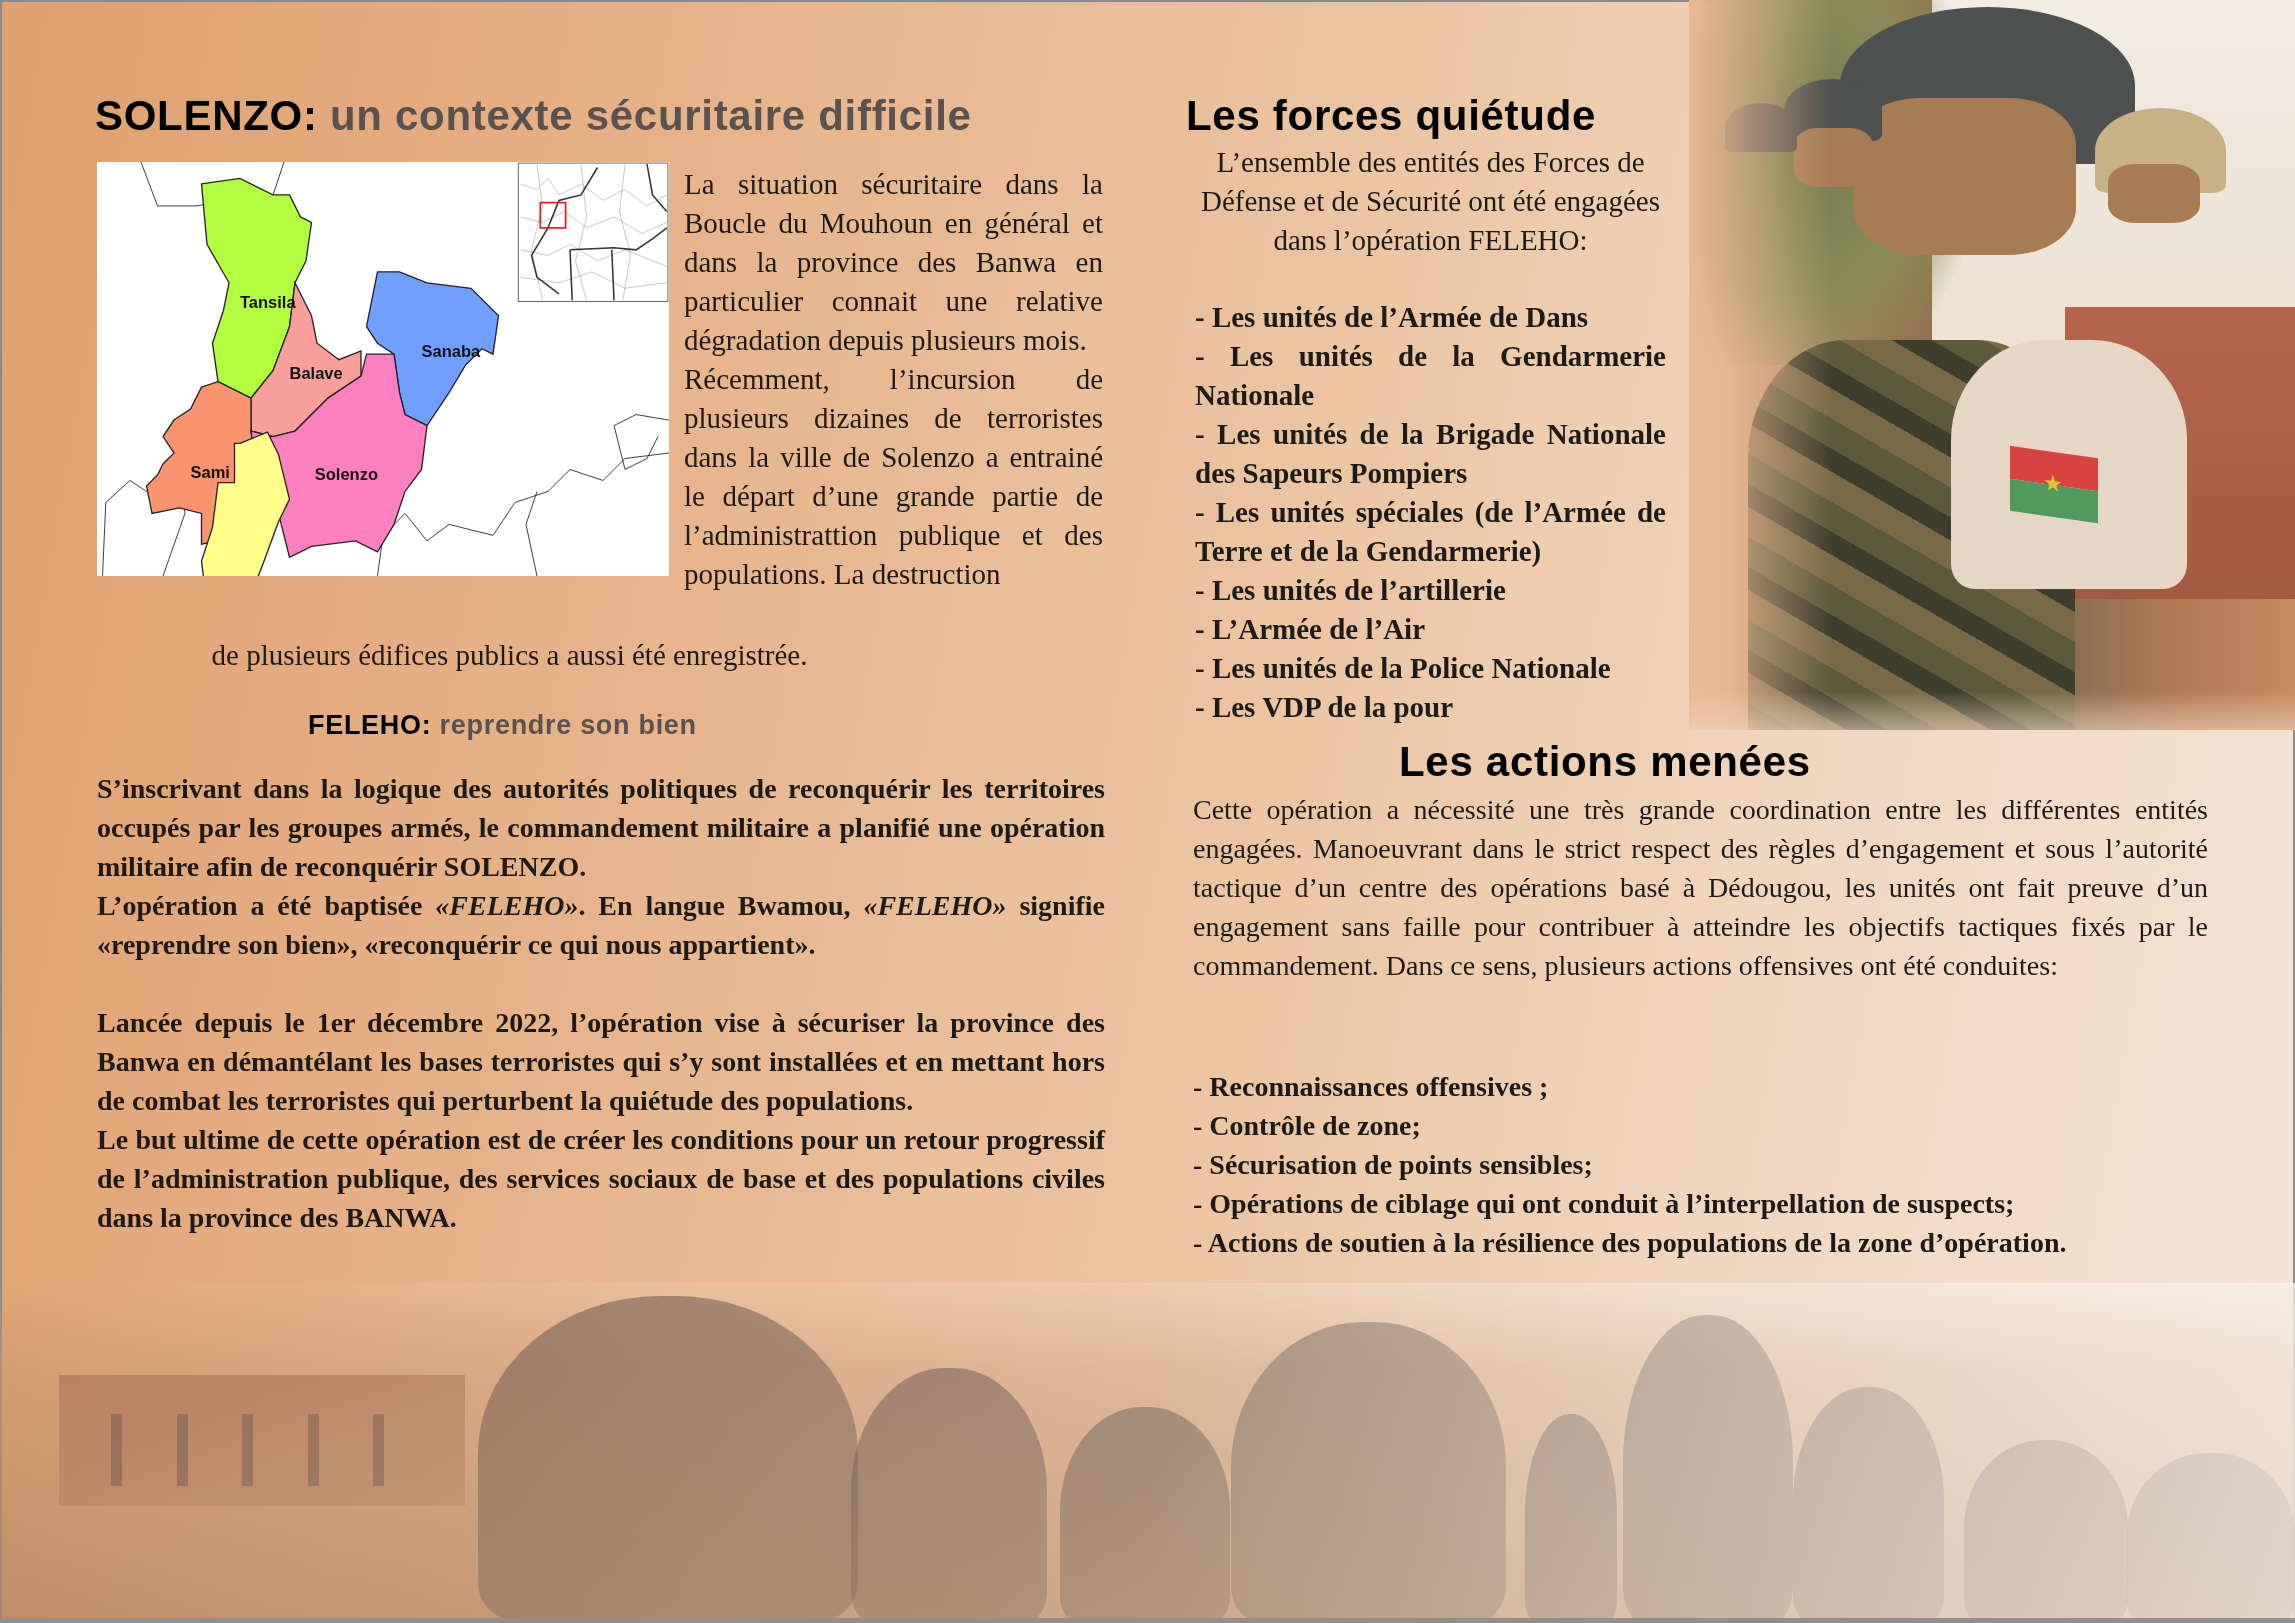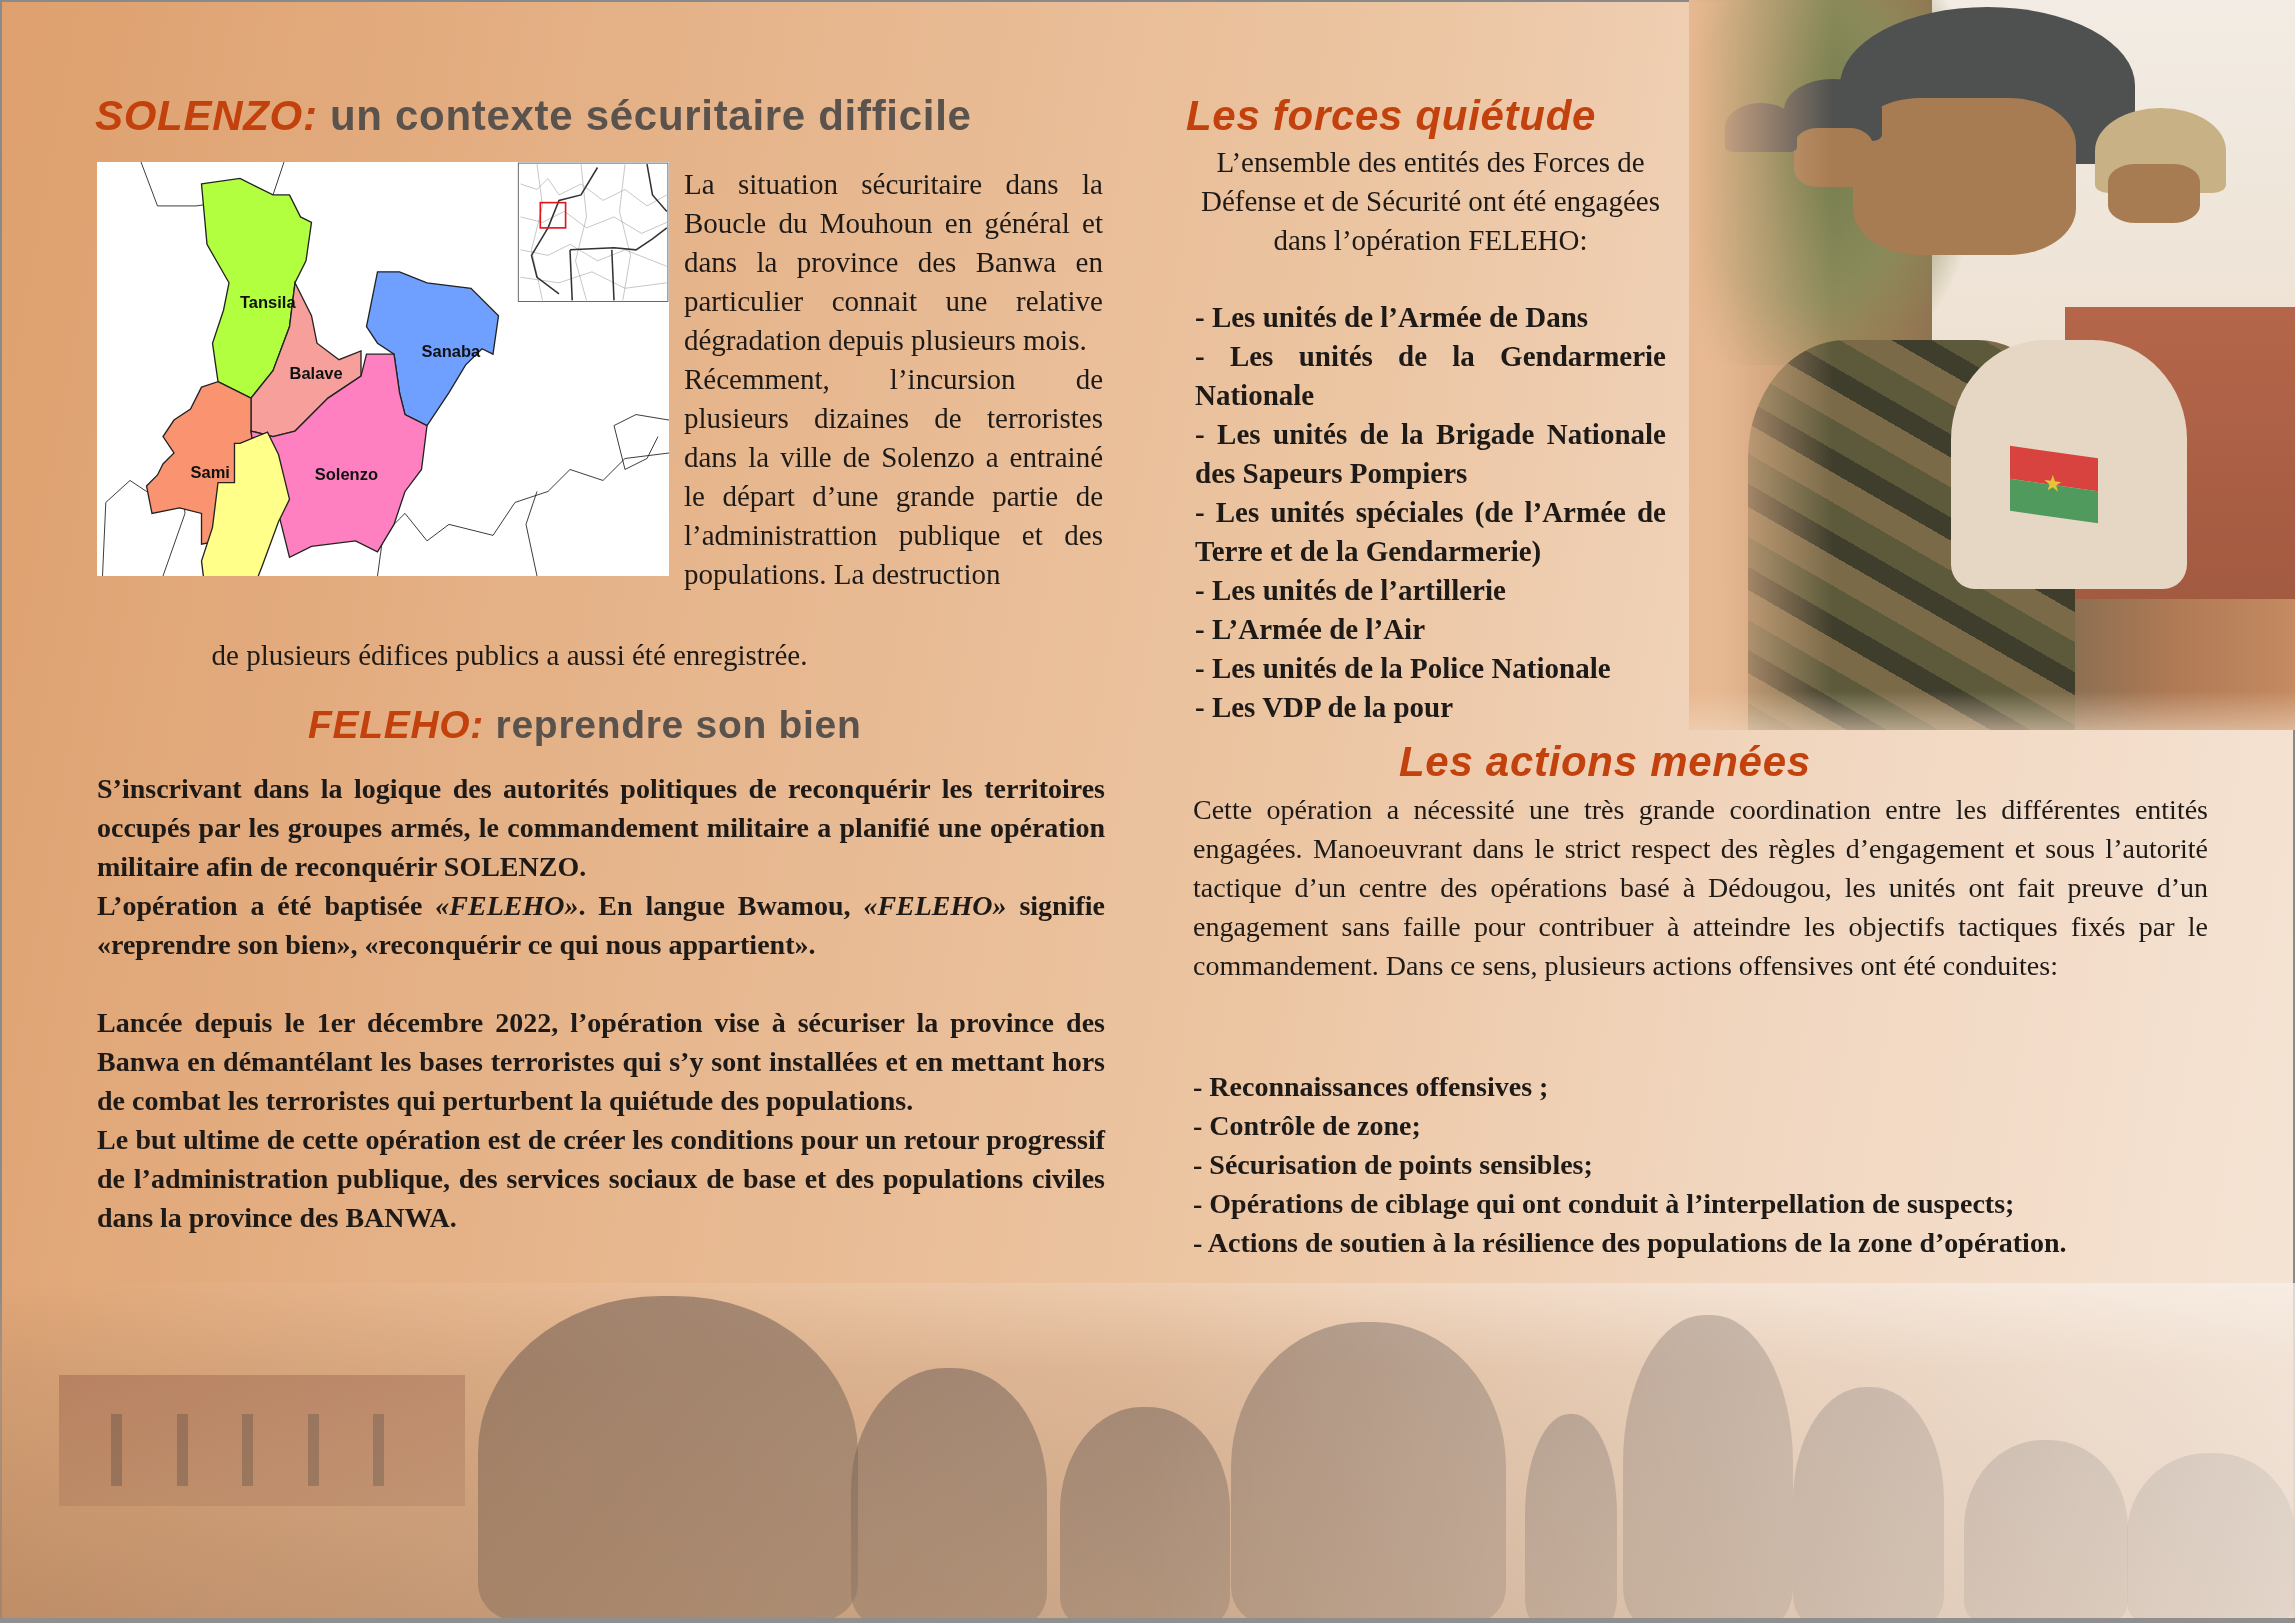--- a/index.html
+++ b/index.html
@@ -8,21 +8,21 @@
     background: linear-gradient(100deg, #dea06e 0%, #e6b58c 30%, #ecc5a2 55%, #f1d6bf 75%, #f5e5d6 100%);
     font-family: "Liberation Serif", "DejaVu Serif", serif;
     color:#1e1a17;
   }
   .page-frame { position:absolute; inset:0; border:2px solid #8a8a8a; box-sizing:border-box; pointer-events:none; }
   .heading {
     position:absolute; margin:0;
     font-family: "Liberation Sans", "DejaVu Sans", sans-serif;
     font-weight:700; letter-spacing:0.7px; white-space:nowrap;
   }
-  .heading .strong { color:#c2410c;font-style:italic; }
+  .heading .strong { color:#000000; }
   .heading .soft { color:#5a524c; }
   .body-text { position:absolute; margin:0; font-size:29px; line-height:39px; text-align:justify; }
   .bold { font-weight:700; }
   p { margin:0; }
   ul.dash { list-style:none; margin:0; padding:0; }
 
   
   .map-box { position:absolute; left:97px; top:162px; width:572px; height:414px; background:#fff; overflow:hidden; }
   .map-box svg { width:100%; height:100%; display:block; }
   .map-label { font-family:"Liberation Sans","DejaVu Sans",sans-serif; font-weight:700; font-size:15px; fill:#111; }
@@ -149,21 +149,21 @@
     </g>
   </svg>
 </div>
 
 <div class="body-text" style="left:684px;top:165px;width:419px;">
   <p>La situation sécuritaire dans la Boucle du Mouhoun en général et dans la province des Banwa en particulier connait une relative dégradation depuis plusieurs mois.</p>
   <p>Récemment, l’incursion de plusieurs dizaines de terroristes dans la ville de Solenzo a entrainé le départ d’une grande partie de l’administrattion publique et des populations. La destruction</p>
 </div>
 <p class="body-text" style="left:117px;top:636px;width:785px;text-align:center;">de plusieurs édifices publics a aussi été enregistrée.</p>
 
-<h2 class="heading" style="left:308px;top:699px;font-size:39px;line-height:52px;"><span class="strong">FELEHO:</span><span class="soft"> reprendre son bien</span></h2>
+<h2 class="heading" style="left:308px;top:699px;font-size:27px;line-height:52px;"><span class="strong">FELEHO:</span><span class="soft"> reprendre son bien</span></h2>
 
 <div class="body-text bold" style="left:97px;top:769px;width:1008px;font-size:28px;">
   <p>S’inscrivant dans la logique des autorités politiques de reconquérir les territoires occupés par les groupes armés, le commandement militaire a planifié une opération militaire afin de reconquérir SOLENZO.</p>
   <p><span>L’opération a été baptisée </span><em>«FELEHO»</em><span>. En langue Bwamou, </span><em>«FELEHO»</em><span> signifie «reprendre son bien», «reconquérir ce qui nous appartient».</span></p>
   <p style="height:39px"></p>
   <p>Lancée depuis le 1er décembre 2022, l’opération vise à sécuriser la province des Banwa en démantélant les bases terroristes qui s’y sont installées et en mettant hors de combat les terroristes qui perturbent la quiétude des populations.</p>
   <p>Le but ultime de cette opération est de créer les conditions pour un retour progressif de l’administration publique, des services sociaux de base et des populations civiles dans la province des BANWA.</p>
 </div>
 
 <h2 class="heading" style="left:1186px;top:90px;font-size:42px;line-height:52px;"><span class="strong">Les forces quiétude</span></h2>

